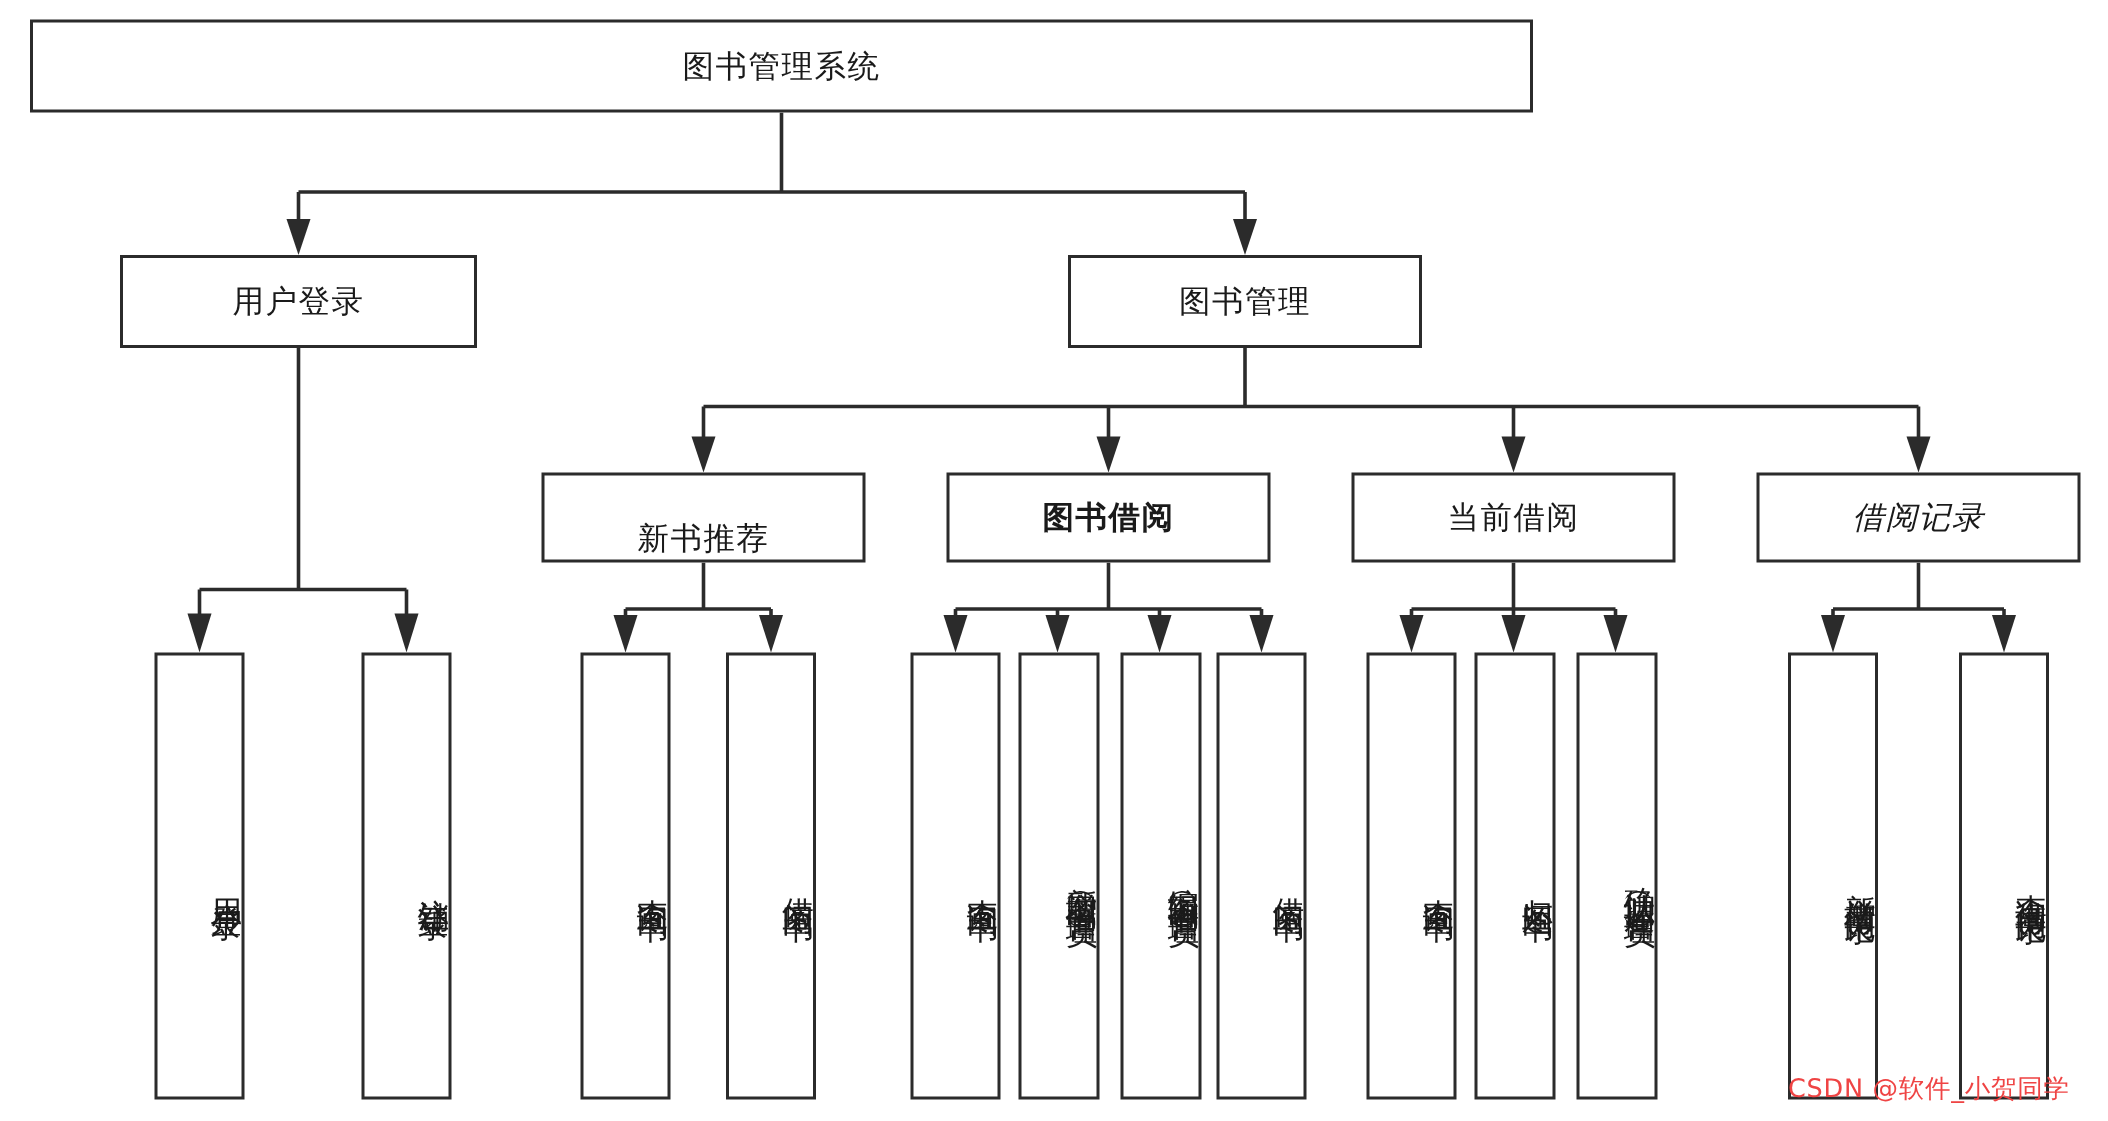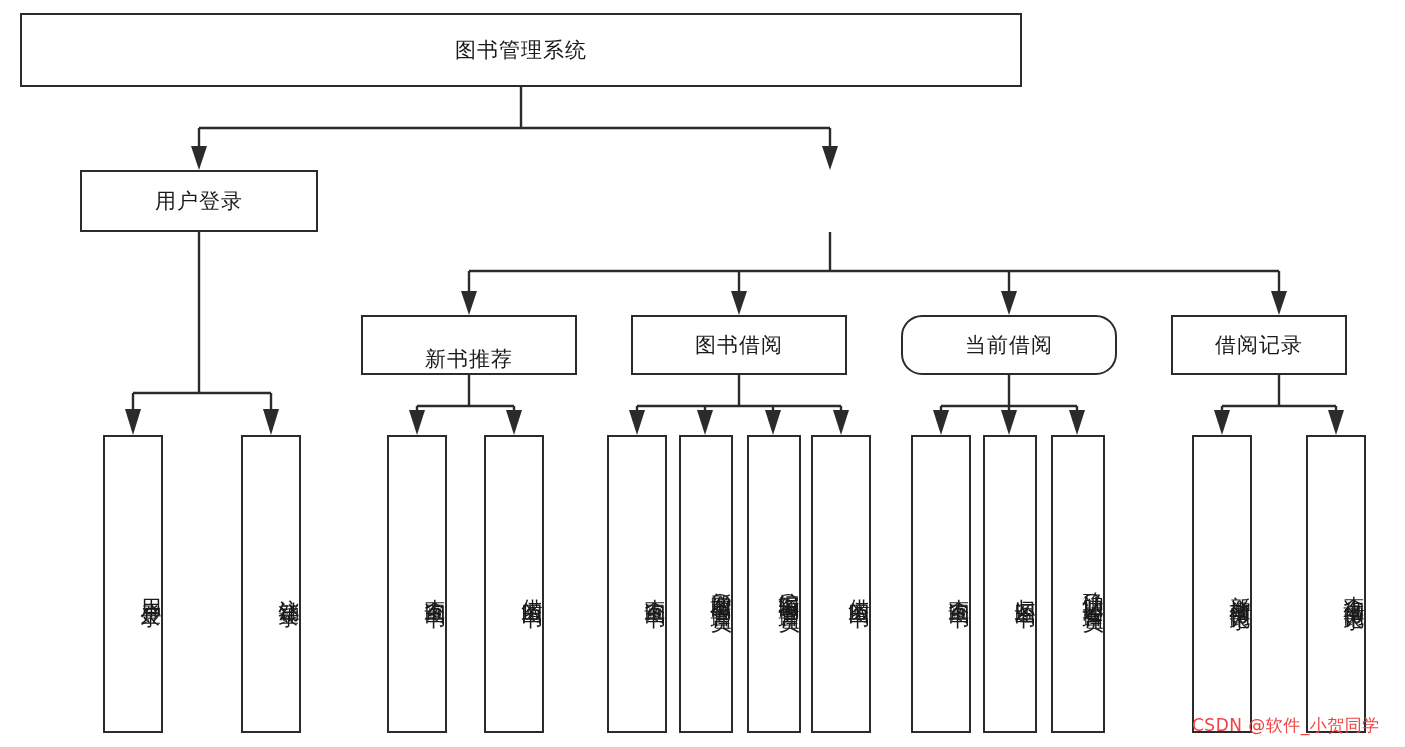--- a/index.html
+++ b/index.html
@@ -131,38 +131,41 @@
     <polygon class="arrowhead" points="1077,435 1069,410 1085,410"></polygon>
 
     <path class="wire" d="M 1279 375 L 1279 406"></path>
     <path class="wire" d="M 1222 406 L 1336 406"></path>
     <path class="wire" d="M 1222 406 L 1222 416"></path>
     <path class="wire" d="M 1336 406 L 1336 416"></path>
     <polygon class="arrowhead" points="1222,435 1214,410 1230,410"></polygon>
     <polygon class="arrowhead" points="1336,435 1328,410 1344,410"></polygon>
   </svg>
 
-  <div class="node horiz" style="left:20px; top:13px; width:1002px; height:74px;">
+  <div class="node horiz" style="left:20px; top:13px; width:1002px; height:62px;">
     <span>图书管理系统</span>
   </div>
 
   <div class="node horiz" style="left:80px; top:170px; width:238px; height:62px;">
     <span>用户登录</span>
   </div>
+  <div class="node horiz" style="left:712px; top:170px; width:236px; height:62px;">
+    <span>图书管理</span>
+  </div>
 
   <div class="node horiz" style="left:361px; top:315px; width:216px; height:60px;align-items:flex-end;">
     <span>新书推荐</span>
   </div>
-  <div class="node horiz" style="left:631px; top:315px; width:216px; height:60px;">
+  <div class="node horiz" style="left:631px; top:315px; width:216px; height:60px;font-weight:bold;">
     <span>图书借阅</span>
   </div>
-  <div class="node horiz" style="left:901px; top:315px; width:216px; height:60px;border-radius:21px;">
+  <div class="node horiz" style="left:901px; top:315px; width:216px; height:60px;">
     <span>当前借阅</span>
   </div>
-  <div class="node horiz" style="left:1171px; top:315px; width:176px; height:60px;">
+  <div class="node horiz" style="left:1171px; top:315px; width:216px; height:60px;font-style:italic;">
     <span>借阅记录</span>
   </div>
 
   <div class="node vert" style="left:103px; top:435px; width:60px; height:298px;">
     <span class="vlabel">用户登录</span>
   </div>
   <div class="node vert" style="left:241px; top:435px; width:60px; height:298px;">
     <span class="vlabel">注销登录</span>
   </div>
 

